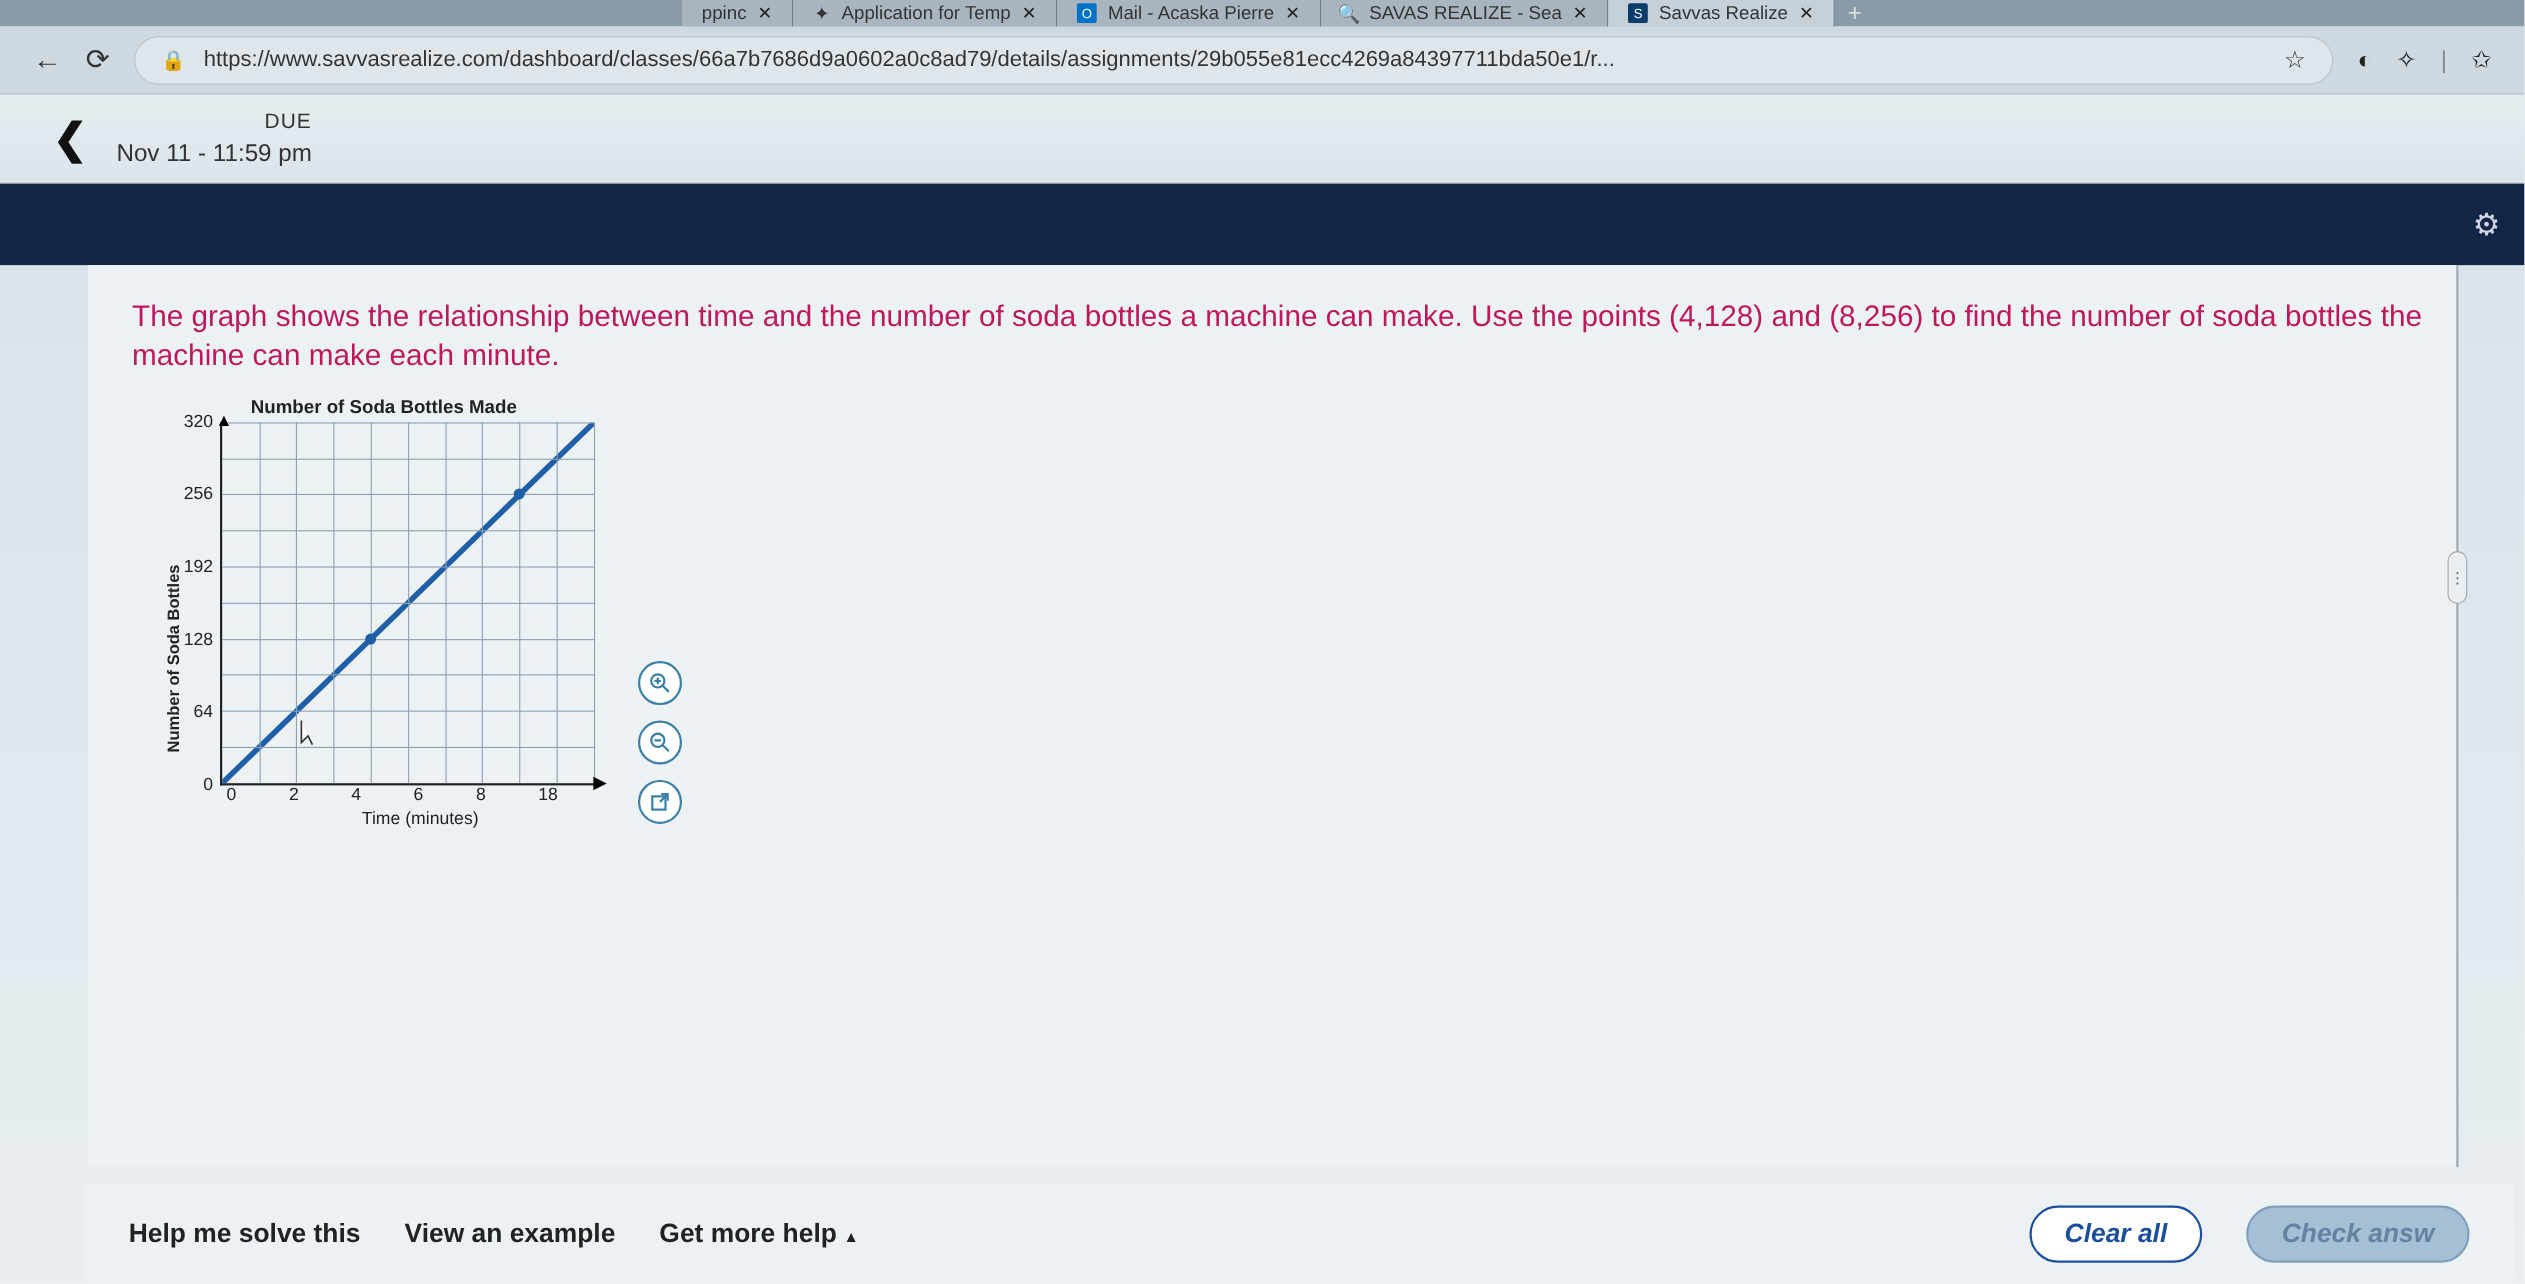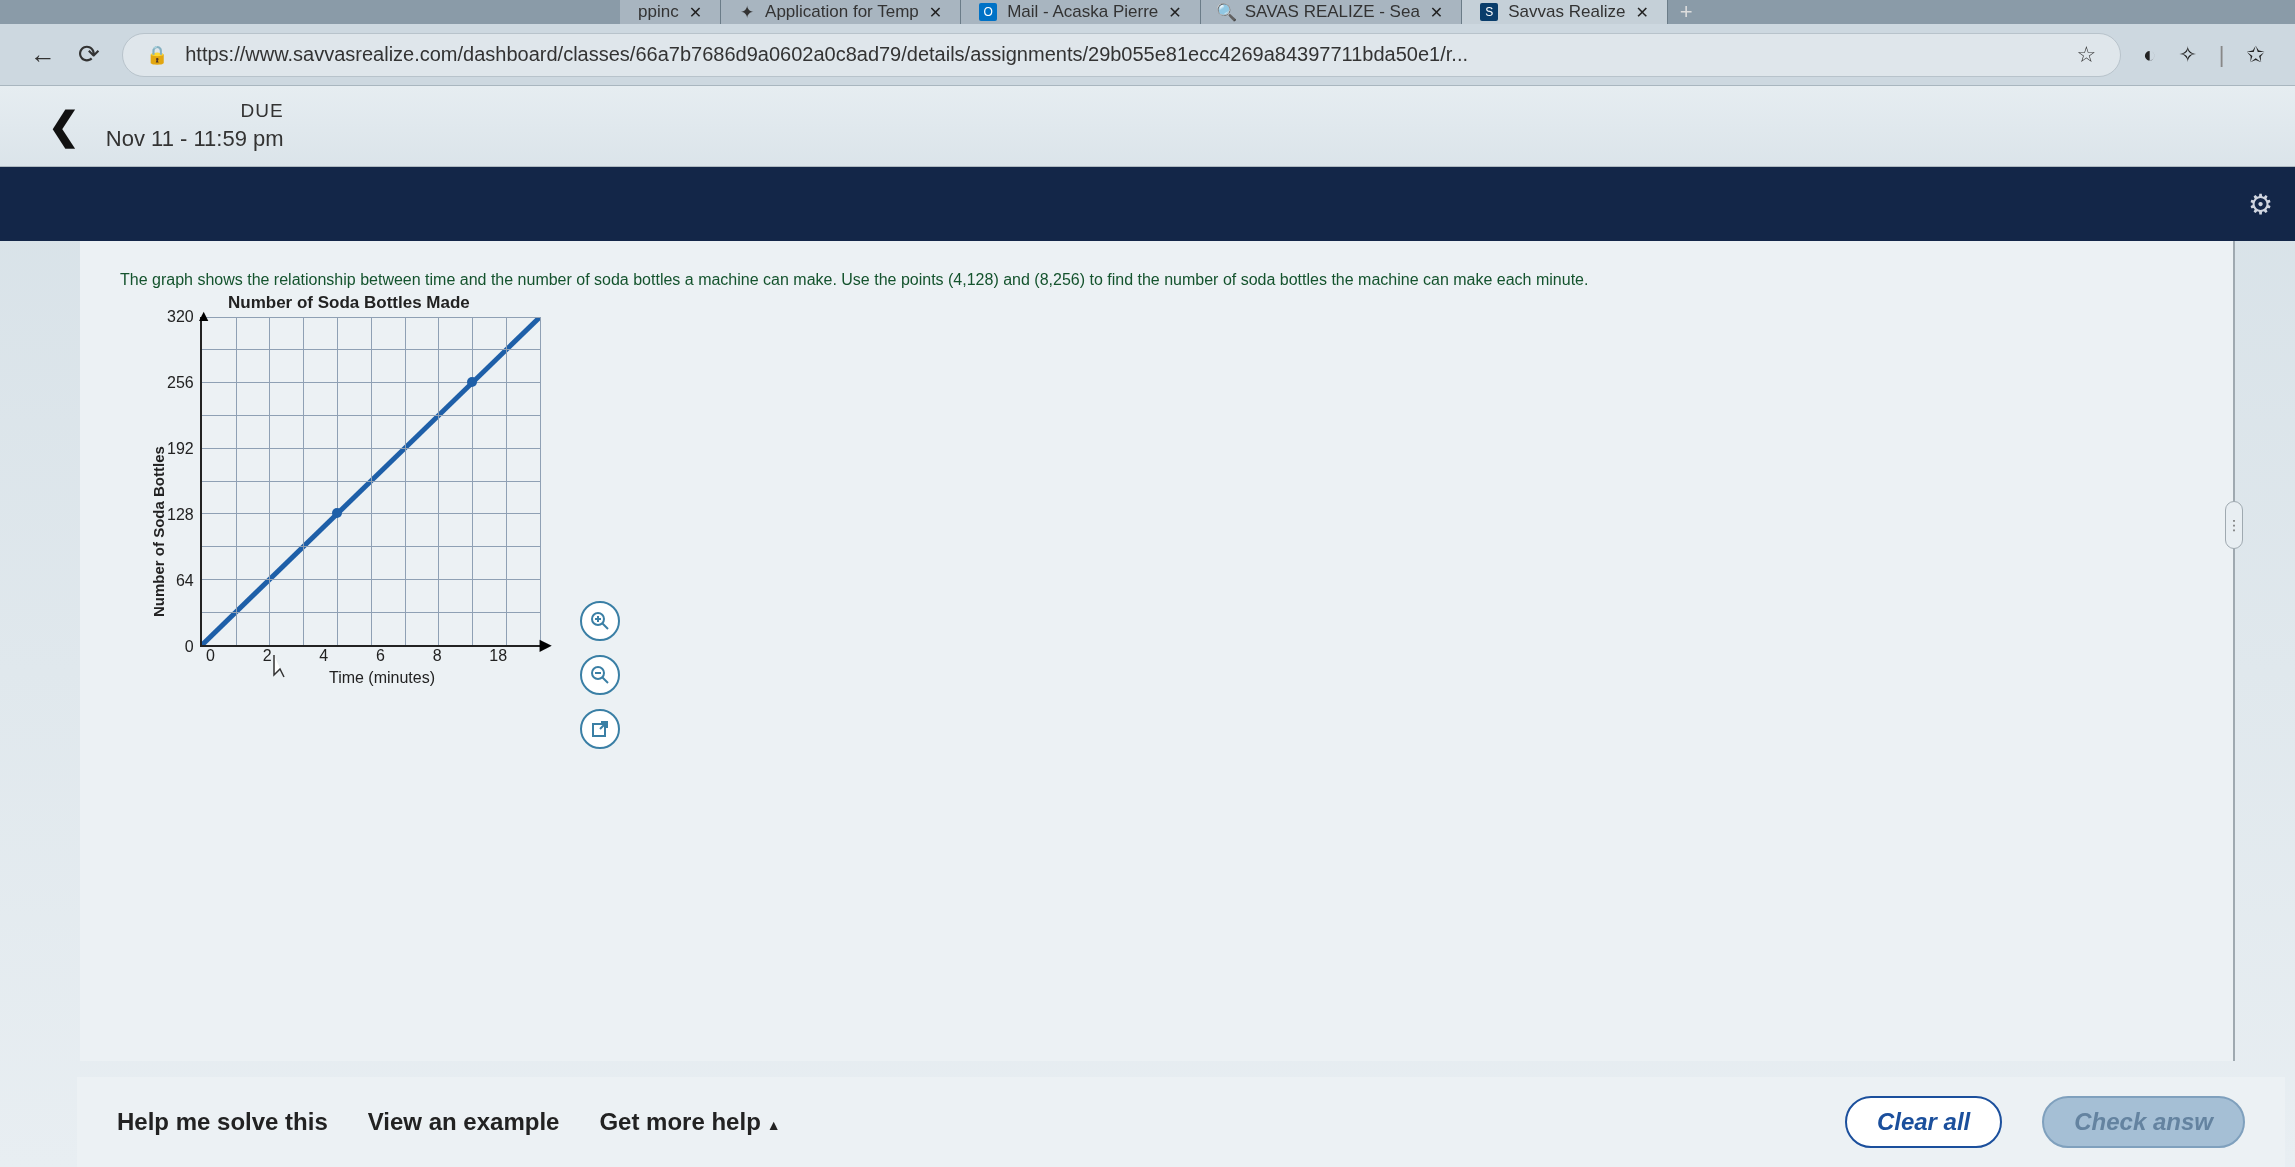--- a/index.html
+++ b/index.html
@@ -121,33 +121,33 @@
   position: absolute;
   left: -8px;
   top: 260px;
   display: flex;
   align-items: center;
   justify-content: center;
   font-size: 14px;
   color: #666;
 }
 
-.prompt-text { font-size: 16px; line-height: 1.35; color: #14532d; }
+.prompt-text { font-size: 27px; line-height: 1.35; color: #be185d; }
 
 .answer-line { font-size: 21px; color: #222; display: flex; align-items: center; gap: 8px; flex-wrap: wrap; }
 .answer-box {
   width: 30px;
   height: 26px;
   border: 1.5px solid #3a7f9c;
   background: #fff;
   display: inline-block;
 }
 
 
-.chart-wrap { margin-top: 2px; margin-left: 30px; position: relative; width: 460px; }
+.chart-wrap { margin-top: 18px; margin-left: 30px; position: relative; width: 460px; }
 .chart-title { font-size: 17px; font-weight: bold; color: #222; margin-left: 78px; margin-bottom: 4px; }
 .chart-body { display: flex; }
 .y-axis-label {
   writing-mode: vertical-rl;
   transform: rotate(180deg);
   font-size: 15px;
   font-weight: bold;
   color: #222;
   padding: 30px 0;
 }

